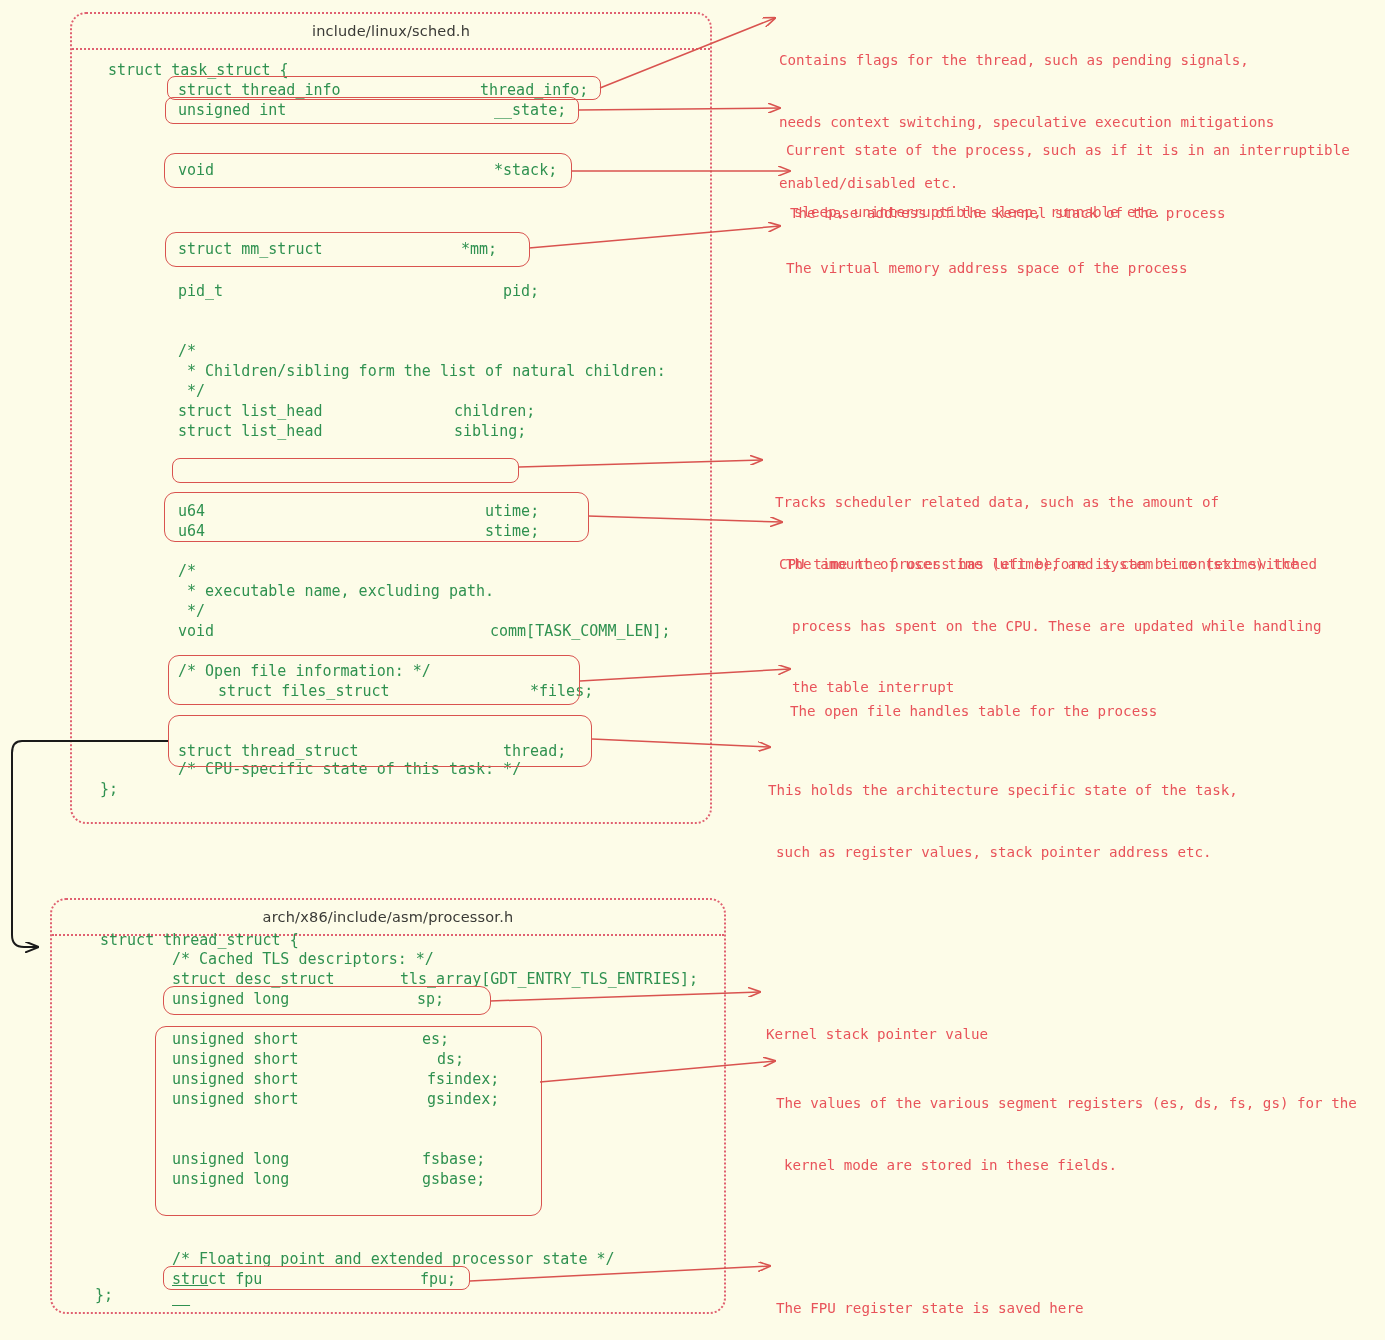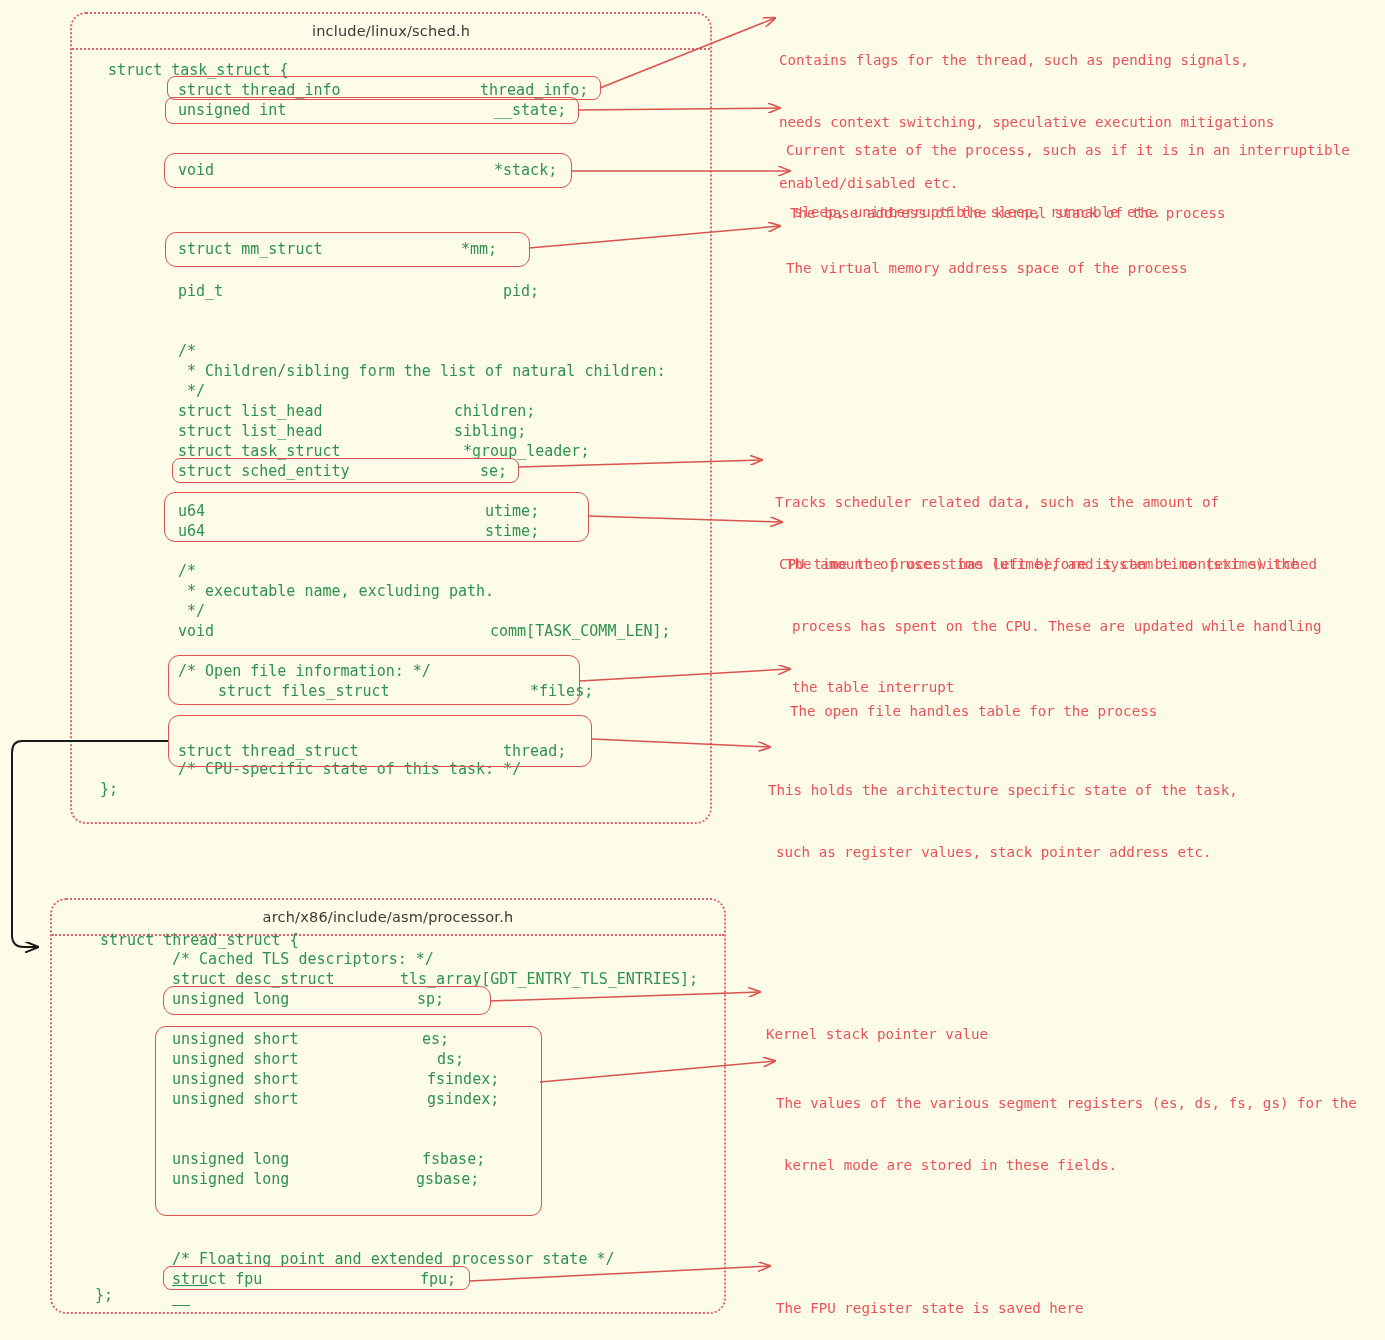--- a/index.html
+++ b/index.html
@@ -87,28 +87,20 @@
   </div>
 
   <div class="ln" style="left:178px;top:401px;width:500px;">
     <span class="ty">struct list_head</span>
     <span class="nm" style="left:276px;">children;</span>
   </div>
   <div class="ln" style="left:178px;top:421px;width:500px;">
     <span class="ty">struct list_head</span>
     <span class="nm" style="left:276px;">sibling;</span>
   </div>
-  <div class="ln" style="left:178px;top:441px;width:500px;">
-    <span class="ty">struct task_struct</span>
-    <span class="nm" style="left:285px;">*group_leader;</span>
-  </div>
-  <div class="ln" style="left:178px;top:461px;width:500px;">
-    <span class="ty">struct sched_entity</span>
-    <span class="nm" style="left:302px;">se;</span>
-  </div>
 
   <div class="ln" style="left:178px;top:501px;width:500px;">
     <span class="ty">u64</span>
     <span class="nm" style="left:307px;">utime;</span>
   </div>
   <div class="ln" style="left:178px;top:521px;width:500px;">
     <span class="ty">u64</span>
     <span class="nm" style="left:307px;">stime;</span>
   </div>
 
@@ -192,21 +184,21 @@
     <span class="ty">unsigned short</span>
     <span class="nm" style="left:255px;">gsindex;</span>
   </div>
 
   <div class="ln" style="left:172px;top:1149px;width:500px;">
     <span class="ty">unsigned long</span>
     <span class="nm" style="left:250px;">fsbase;</span>
   </div>
   <div class="ln" style="left:172px;top:1169px;width:500px;">
     <span class="ty">unsigned long</span>
-    <span class="nm" style="left:244px;">gsbase;</span>
+    <span class="nm" style="left:250px;">gsbase;</span>
   </div>
 
   <div class="ln" style="left:172px;top:1249px;text-decoration:underline;">
     <span class="ty">/* Floating point and extended processor state */</span>
   </div>
   <div class="ln" style="left:172px;top:1269px;width:500px;">
     <span class="ty">struct fpu</span>
     <span class="nm" style="left:248px;">fpu;</span>
   </div>
 

